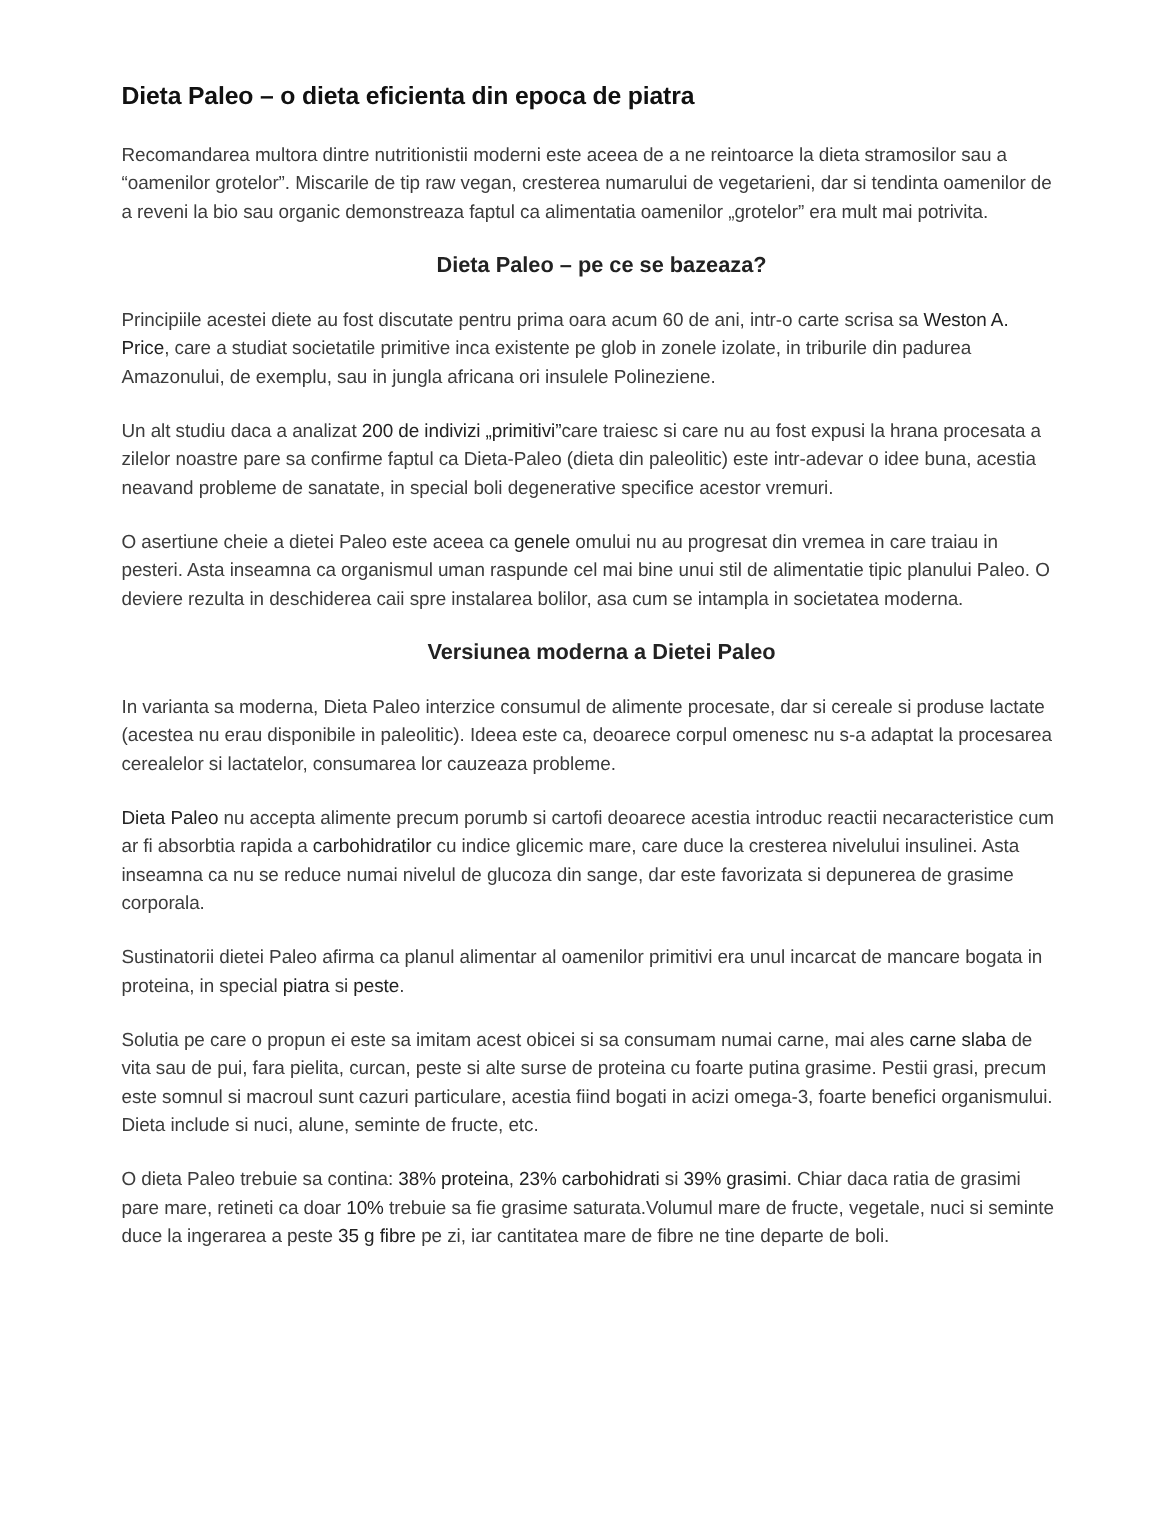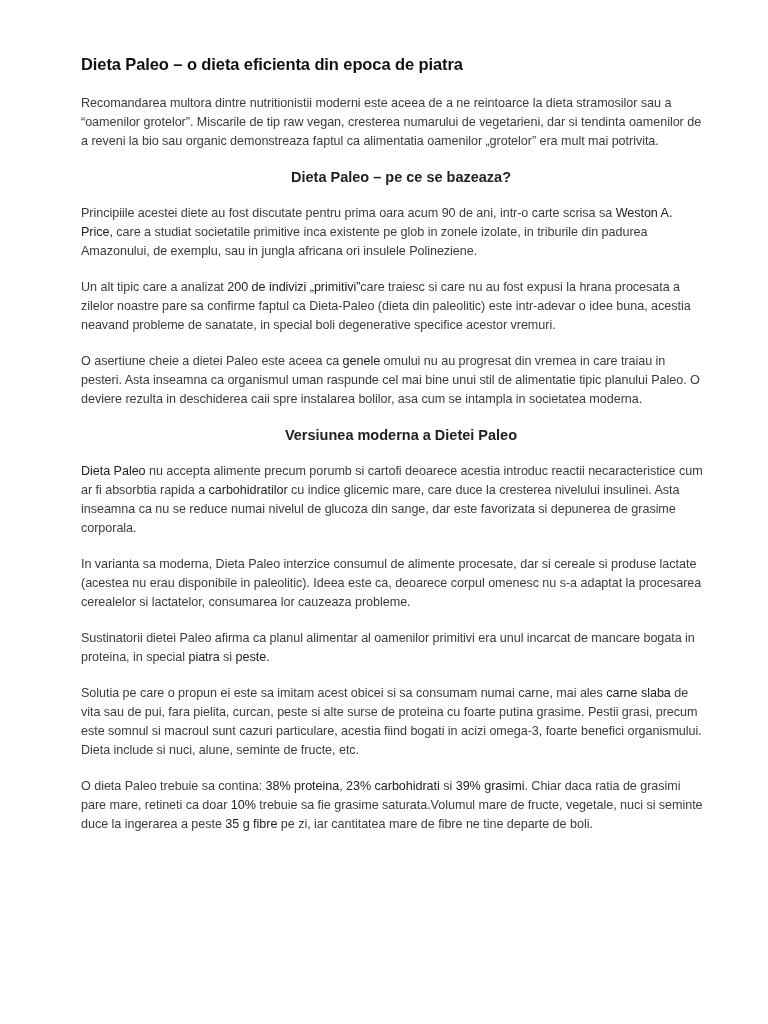--- a/index.html
+++ b/index.html
@@ -56,31 +56,31 @@
 <body>
 
 <div class="page">
 
   <h1>Dieta Paleo – o dieta eficienta din epoca de piatra</h1>
 
   <p class="p-intro">Recomandarea multora dintre nutritionistii moderni este aceea de a ne reintoarce la dieta stramosilor sau a “oamenilor grotelor”. Miscarile de tip raw vegan, cresterea numarului de vegetarieni, dar si tendinta oamenilor de a reveni la bio sau organic demonstreaza faptul ca alimentatia oamenilor „grotelor” era mult mai potrivita.</p>
 
   <h2>Dieta Paleo – pe ce se bazeaza?</h2>
 
-  <p><span>Principiile acestei diete au fost discutate pentru prima oara acum 90 de ani, intr-o carte scrisa sa </span><b>Weston A. Price</b><span>, care a studiat societatile primitive inca existente pe glob in zonele izolate, in triburile din padurea Amazonului, de exemplu, sau in jungla africana ori insulele Polineziene.</span></p>
+  <p><span>Principiile acestei diete au fost discutate pentru prima oara acum 60 de ani, intr-o carte scrisa sa </span><b>Weston A. Price</b><span>, care a studiat societatile primitive inca existente pe glob in zonele izolate, in triburile din padurea Amazonului, de exemplu, sau in jungla africana ori insulele Polineziene.</span></p>
 
-  <p><span>Un alt tipic care a analizat </span><b>200 de indivizi „primitivi”</b><span>care traiesc si care nu au fost expusi la hrana procesata a zilelor noastre pare sa confirme faptul ca Dieta-Paleo (dieta din paleolitic) este intr-adevar o idee buna, acestia neavand probleme de sanatate, in special boli degenerative specifice acestor vremuri.</span></p>
+  <p><span>Un alt studiu daca a analizat </span><b>200 de indivizi „primitivi”</b><span>care traiesc si care nu au fost expusi la hrana procesata a zilelor noastre pare sa confirme faptul ca Dieta-Paleo (dieta din paleolitic) este intr-adevar o idee buna, acestia neavand probleme de sanatate, in special boli degenerative specifice acestor vremuri.</span></p>
 
   <p><span>O asertiune cheie a dietei Paleo este aceea ca </span><b>genele</b><span> omului nu au progresat din vremea in care traiau in pesteri. Asta inseamna ca organismul uman raspunde cel mai bine unui stil de alimentatie tipic planului Paleo. O deviere rezulta in deschiderea caii spre instalarea bolilor, asa cum se intampla in societatea moderna.</span></p>
 
   <h2>Versiunea moderna a Dietei Paleo</h2>
 
+  <p><span>In varianta sa moderna, Dieta Paleo interzice consumul de alimente procesate, dar si cereale si produse lactate (acestea nu erau disponibile in paleolitic). Ideea este ca, deoarece corpul omenesc nu s-a adaptat la procesarea cerealelor si lactatelor, consumarea lor cauzeaza probleme.</span></p>
+
   <p><b>Dieta Paleo</b><span> nu accepta alimente precum porumb si cartofi deoarece acestia introduc reactii necaracteristice cum ar fi absorbtia rapida a </span><b>carbohidratilor</b><span> cu indice glicemic mare, care duce la cresterea nivelului insulinei. Asta inseamna ca nu se reduce numai nivelul de glucoza din sange, dar este favorizata si depunerea de grasime corporala.</span></p>
-
-  <p><span>In varianta sa moderna, Dieta Paleo interzice consumul de alimente procesate, dar si cereale si produse lactate (acestea nu erau disponibile in paleolitic). Ideea este ca, deoarece corpul omenesc nu s-a adaptat la procesarea cerealelor si lactatelor, consumarea lor cauzeaza probleme.</span></p>
 
   <p><span>Sustinatorii dietei Paleo afirma ca planul alimentar al oamenilor primitivi era unul incarcat de mancare bogata in proteina, in special </span><b>piatra</b><span> si </span><b>peste</b><span>.</span></p>
 
   <p><span>Solutia pe care o propun ei este sa imitam acest obicei si sa consumam numai carne, mai ales </span><b>carne slaba</b><span> de vita sau de pui, fara pielita, curcan, peste si alte surse de proteina cu foarte putina grasime. Pestii grasi, precum este somnul si macroul sunt cazuri particulare, acestia fiind bogati in acizi omega-3, foarte benefici organismului. Dieta include si nuci, alune, seminte de fructe, etc.</span></p>
 
   <p><span>O dieta Paleo trebuie sa contina: </span><b>38% proteina</b><span>, </span><b>23% carbohidrati</b><span> si </span><b>39% grasimi</b><span>. Chiar daca ratia de grasimi pare mare, retineti ca doar </span><b>10%</b><span> trebuie sa fie grasime saturata.Volumul mare de fructe, vegetale, nuci si seminte duce la ingerarea a peste </span><b>35 g fibre</b><span> pe zi, iar cantitatea mare de fibre ne tine departe de boli.</span></p>
 
 
 </div>
 

